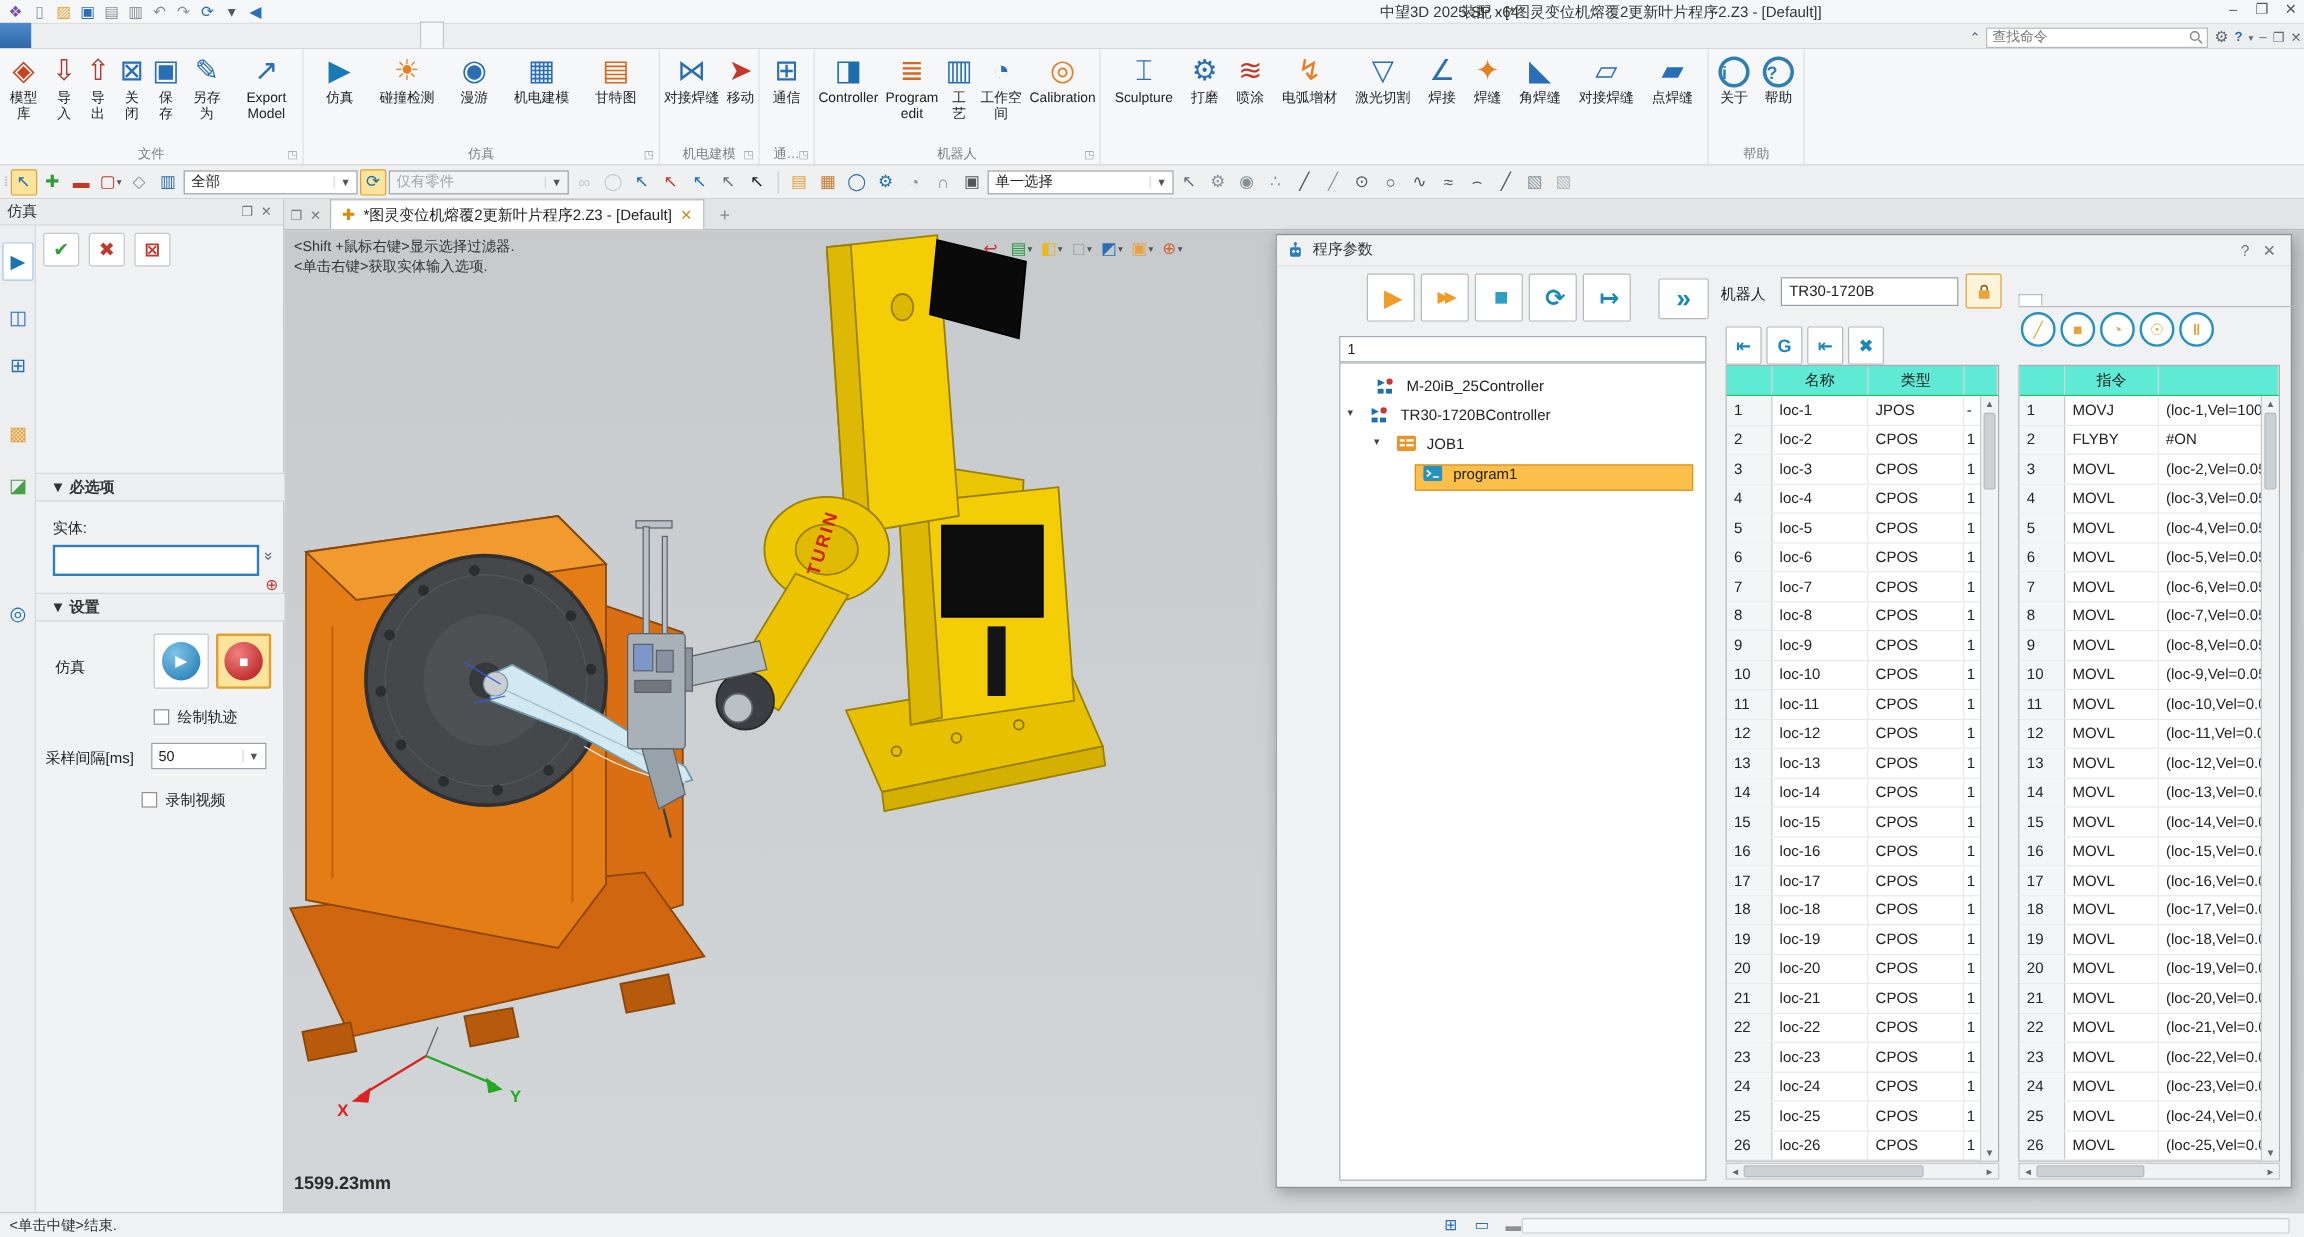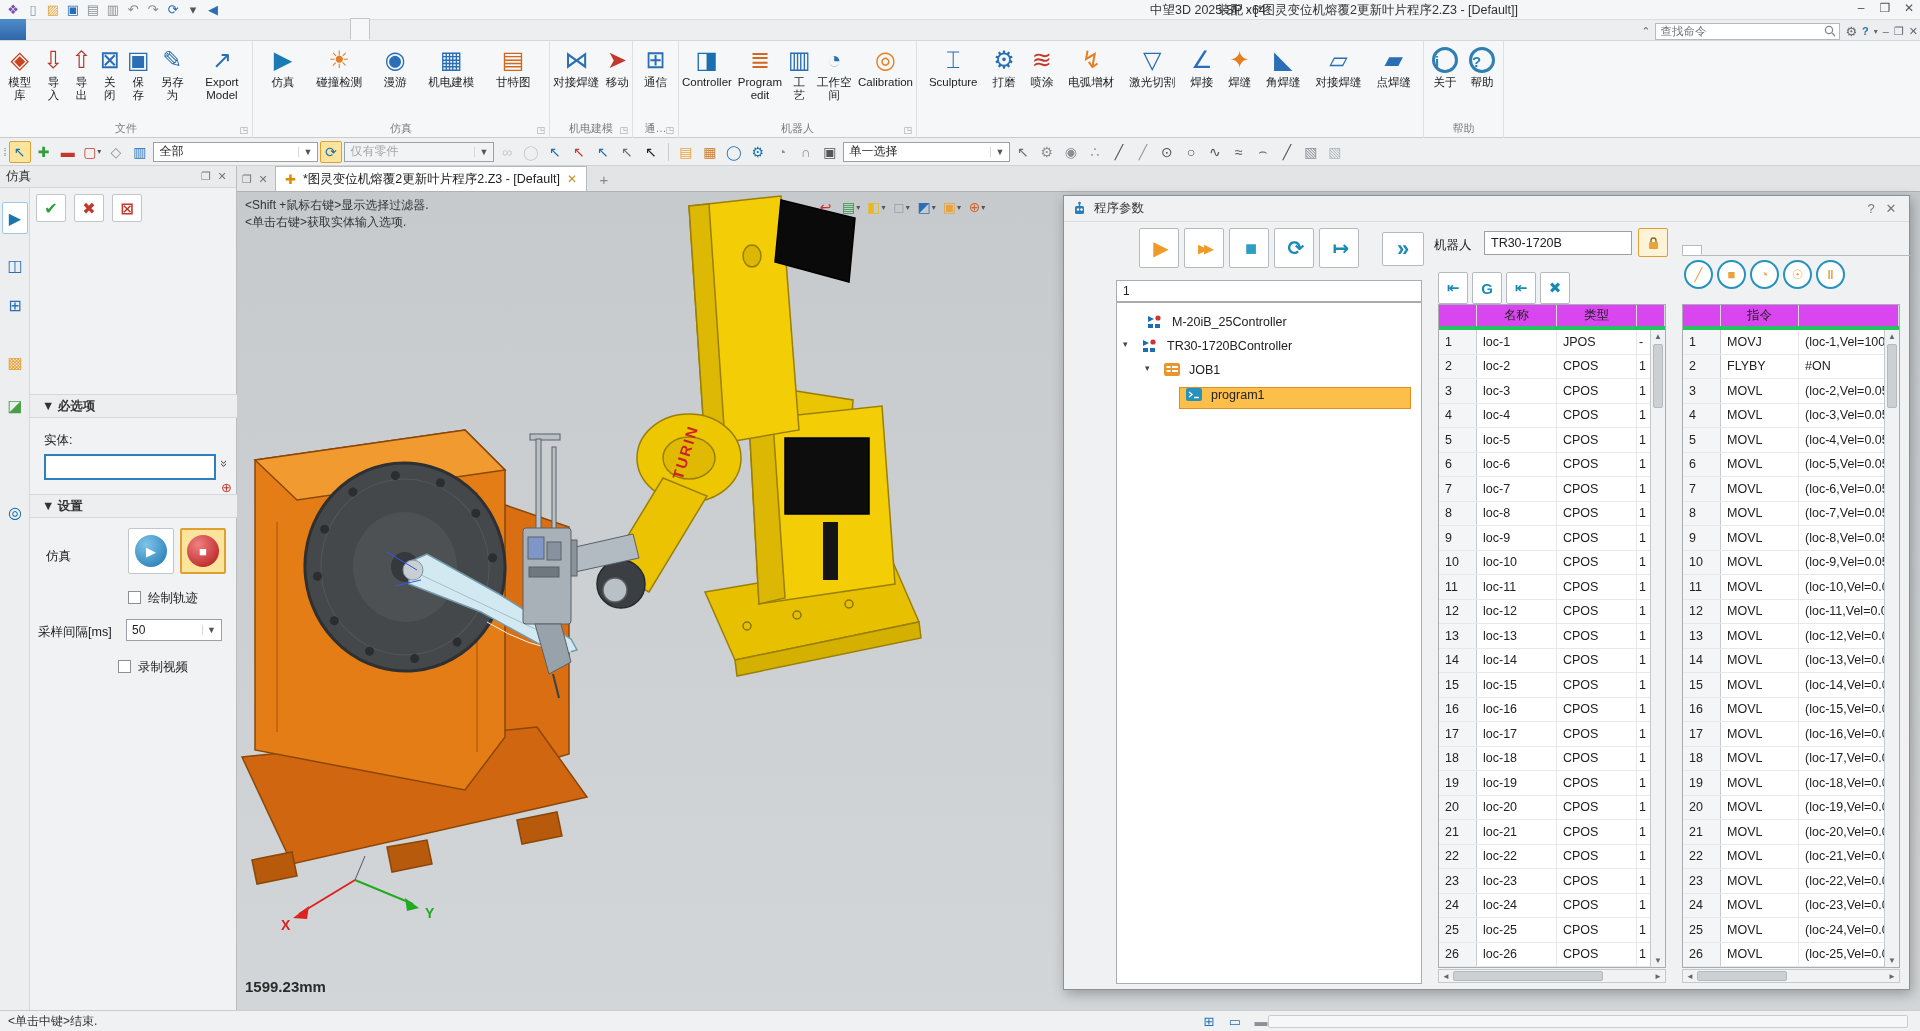--- a/index.html
+++ b/index.html
@@ -95,21 +95,21 @@
   #robot-label{position:absolute;left:370px;top:41px;font-size:12.5px}
   #robot-input{position:absolute;left:420px;top:35px;width:148px;height:24px;border:1px solid #9aa0a6;background:#fff;display:flex;align-items:center;padding:0 6px;font-size:12.5px}
   #lock-btn{position:absolute;left:574px;top:32px;width:30px;height:29px;background:#fdf3d8;border:1px solid #e0a030;border-radius:2px;display:flex;align-items:center;justify-content:center}
   #tree-index{position:absolute;left:52px;top:84px;width:306px;height:22px;background:#fff;border:1px solid #a8adb2;display:flex;align-items:center;padding:0 6px}
   #treebox{position:absolute;left:52px;top:106px;width:306px;height:682px;background:#fff;border:1px solid #a8adb2}
   .tnode{position:absolute;height:22px;display:flex;gap:9px;font-size:12.5px}
   .tnode .chev{font-size:9px;color:#444;width:10px}
   .tnode.sel{background:#fbbf4a;border:1px solid #de8f1f;padding:0 6px}
   .mbtn{position:absolute;width:30px;height:32px;background:#fff;border:1px solid #b5babe;border-radius:2px;display:flex;align-items:center;justify-content:center;font-size:15px;font-weight:bold;color:#1a8ab5}
   .dtable{position:absolute;background:#fff;border:1px solid #a8adb2}
-  .thead{display:flex;height:25px;background:#d946ef;border-bottom:4px solid #22c55e;align-items:center}
+  .thead{display:flex;height:25px;background:#5eead4;border-bottom:1px solid #22c55e;align-items:center}
   .thead .hc{text-align:center;font-size:12.5px;border-right:1px solid #d5d7d9;height:100%;display:flex;align-items:center;justify-content:center}
   .trow{display:flex;height:24.5px;border-bottom:1px solid #e6e8ea;align-items:center}
   .cell{height:100%;display:flex;align-items:center;padding:0 6px;border-right:1px solid #e6e8ea;font-size:12.5px;white-space:nowrap;overflow:hidden}
   .cell.num{background:#f4f5f6;border-right:1px solid #c9ccce;flex:0 0 38px}
   .vscroll{position:absolute;top:0;bottom:0;width:15px;background:#f1f2f3;border-left:1px solid #c5c9cc}
   .vscroll .ar{position:absolute;left:0;width:100%;text-align:center;font-size:8px;color:#666}
   .vscroll .thumb{position:absolute;left:2px;width:10px;background:#cdd0d3;border:1px solid #b5babe;border-radius:2px}
   .hscroll{position:absolute;height:14px;background:#f1f2f3;border:1px solid #c5c9cc;display:flex;align-items:center}
   .hscroll .ar{width:14px;text-align:center;font-size:8px;color:#666}
   .hscroll .thumb{height:10px;background:#cdd0d3;border:1px solid #b5babe;border-radius:2px}
@@ -440,21 +440,21 @@
       </span>
       <span class="tbi">
         <span style="color: rgb(138, 144, 150);">◇</span>
         <span class="caret"></span>
       </span>
       <span class="tbi">
         <span style="color: rgb(42, 111, 181);">▥</span>
         <span class="caret"></span>
       </span>
     </span>
-  <span class="combo" style="width:165px">
+  <span class="combo" style="width:145px">
       <span>全部</span>
       <span class="arrow">▼</span>
     </span>
   <span class="tbseg">
 
   <span class="tbi hl">
         <span style="color: rgb(26, 111, 174);">⟳</span>
         <span class="caret"></span>
       </span>
     </span>
@@ -518,21 +518,21 @@
       </span>
       <span class="tbi">
         <span style="color: rgb(138, 144, 150);">∩</span>
         <span class="caret"></span>
       </span>
       <span class="tbi">
         <span style="color: rgb(85, 85, 85);">▣</span>
         <span class="caret"></span>
       </span>
     </span>
-  <span class="combo" style="width:167px">
+  <span class="combo" style="width:155px">
       <span>单一选择</span>
       <span class="arrow">▼</span>
     </span>
   <span class="tbseg">
 
   <span class="tbi">
         <span style="color: rgb(106, 112, 118);">↖</span>
         <span class="caret"></span>
       </span>
       <span class="tbi">

